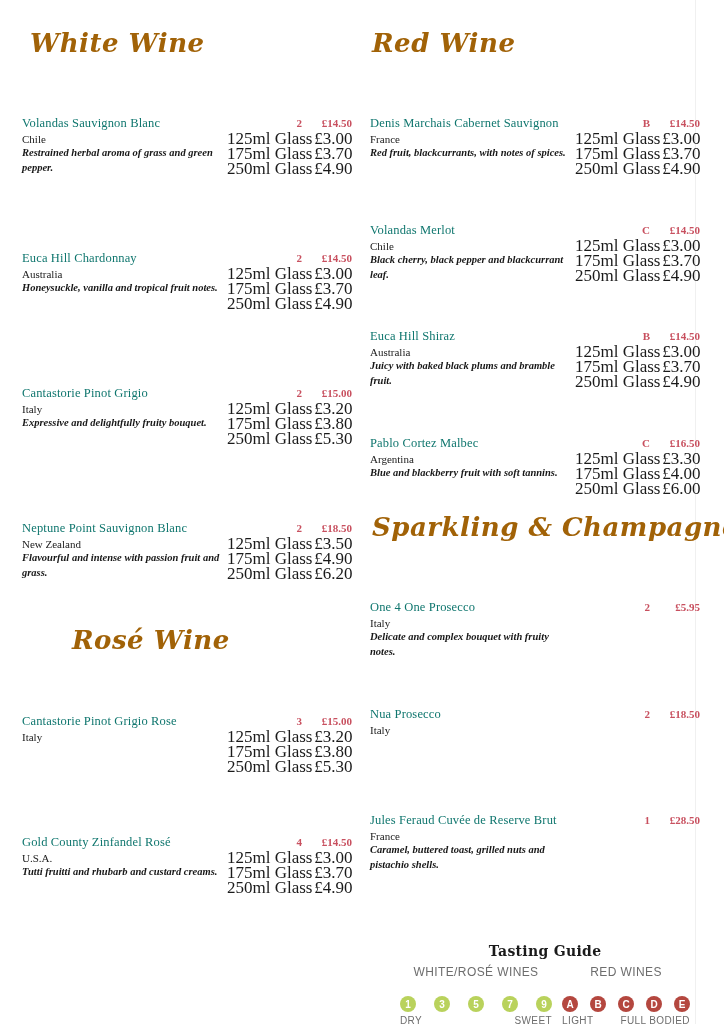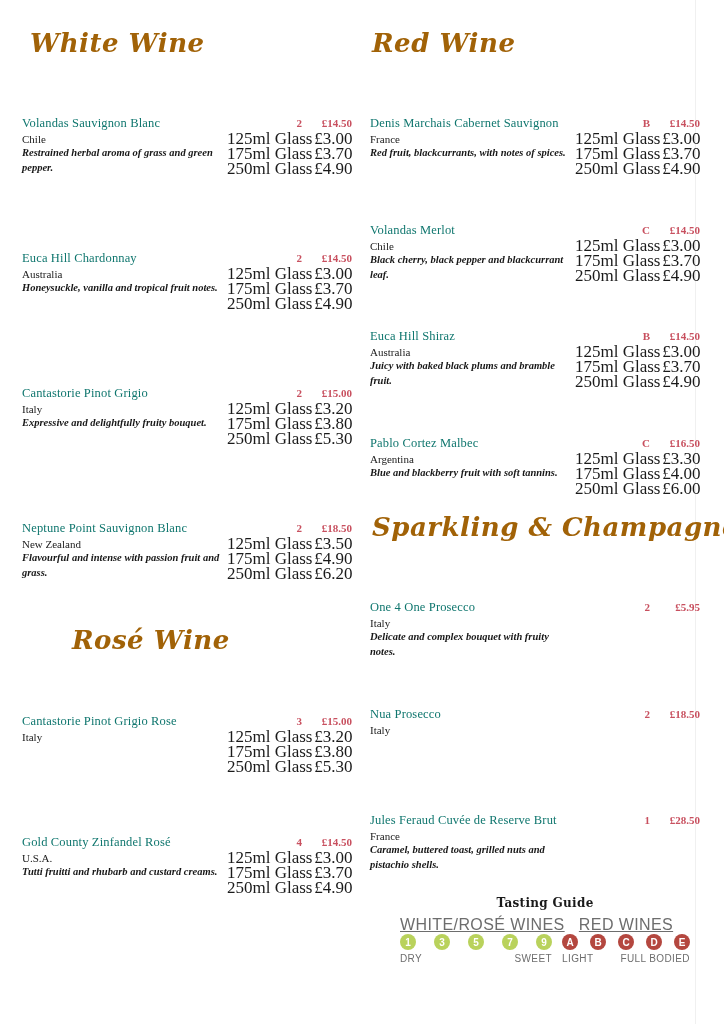--- a/index.html
+++ b/index.html
@@ -114,40 +114,40 @@
     position: absolute;
     left: 400px;
     top: 896px;
     width: 290px;
     text-align: center;
     font-family: "Liberation Sans", sans-serif;
   }
   .tg-title {
     font-family: "DejaVu Serif", "Liberation Serif", serif;
     font-weight: 700;
-    font-size: 12px;
+    font-size: 14px;
     color: #1a1a1a;
     letter-spacing: 0.3px;
+    margin-top: 47px;
   }
   .tg-cols {
     display: flex;
     justify-content: space-between;
     margin-top: 6px;
   }
   .tg-group { flex: 0 0 auto; }
   .tg-group-white { width: 152px; }
   .tg-group-red   { width: 128px; }
   .tg-heading {
-    font-size: 16px;
+    font-size: 12px;
     font-weight: 400;
     color: #6d6d6d;
     letter-spacing: 0.4px;
-    margin-bottom: 0;
+    margin-bottom: 17px;
     white-space: nowrap;
-    text-decoration: underline;
   }
   .tg-badges {
     display: flex;
     justify-content: space-between;
     align-items: center;
   }
   .badge {
     width: 16px;
     height: 16px;
     border-radius: 50%;

